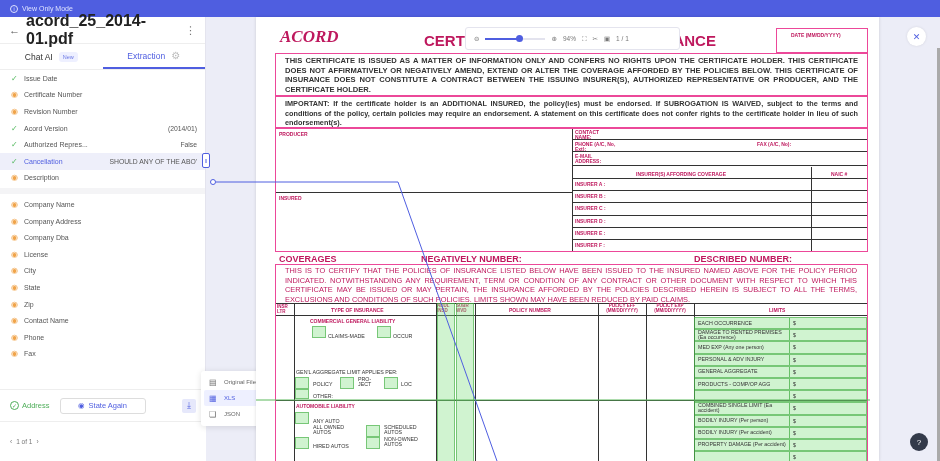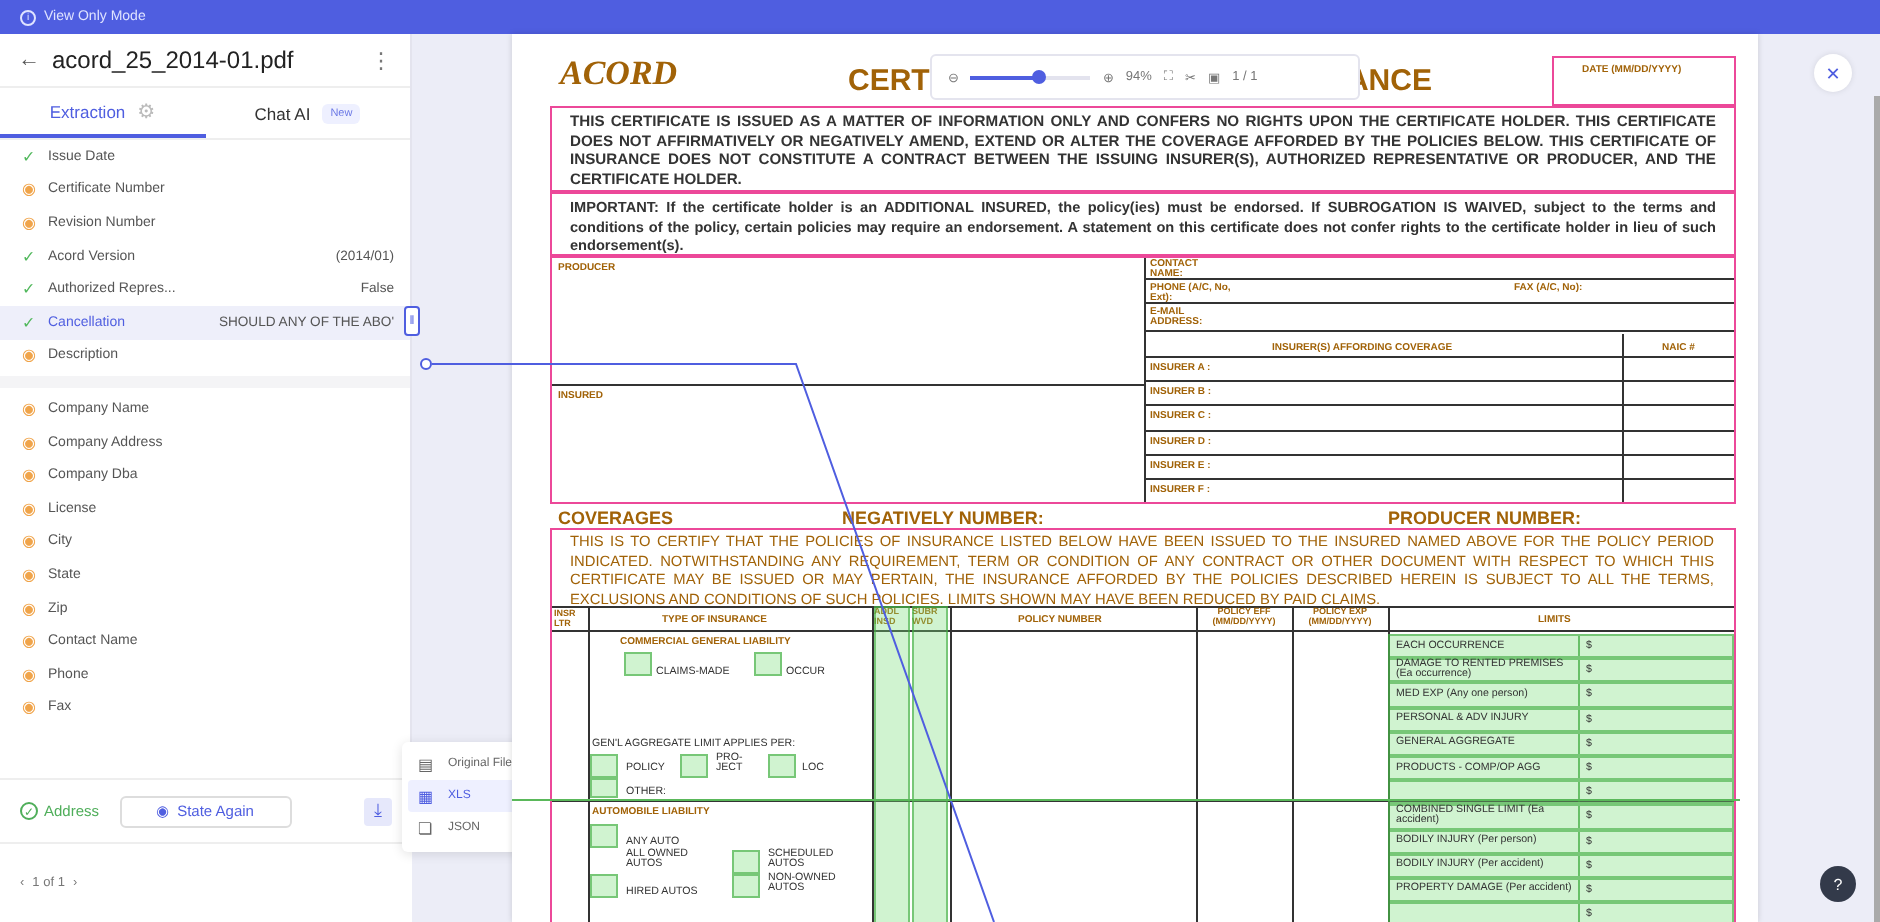--- a/index.html
+++ b/index.html
@@ -2,21 +2,21 @@
 <html><head>
 <meta charset="utf-8">
 <style>
 *{box-sizing:border-box;margin:0;padding:0}
 body{width:940px;height:461px;overflow:hidden;font-family:"Liberation Sans",sans-serif;background:#ecedf7;position:relative;color:#333}
 .topbar{position:absolute;left:0;top:0;width:940px;height:17px;background:#4f5ee0;color:#dfe3ff;font-size:7px;display:flex;align-items:center;padding-left:10px;gap:4px}
 .topbar .ic{width:8px;height:8px;border:1px solid #dfe3ff;border-radius:50%;font-size:5px;display:flex;align-items:center;justify-content:center}
 .sidebar{position:absolute;left:0;top:17px;width:206px;height:444px;background:#fff;border-right:1px solid #e4e4ee}
 .fhead{height:27px;display:flex;align-items:center;padding:0 9px;border-bottom:1px solid #eee}
 .fhead .back{font-size:11px;color:#555;margin-right:6px}
-.fhead .fname{font-size:12px;font-weight:normal;color:#222;flex:1}
+.fhead .fname{font-size:16px;font-weight:bold;color:#222;flex:1}
 .fhead .more{font-size:11px;color:#777}
 .tabs{height:26px;display:flex;border-bottom:1px solid #eee}
 .tab{flex:1;display:flex;align-items:center;justify-content:center;font-size:8.5px;gap:6px;color:#333}
 .tab.active{color:#4f5ee0;border-bottom:2px solid #4f5ee0}
 .tab .gear{color:#bbb;font-size:10px}
 .tab .new{background:#eef0ff;color:#6b78e5;font-size:5.5px;padding:2px 4px;border-radius:3px}
 .sec{font-size:8px;font-weight:bold;color:#333;padding:0 8px;height:22px;display:flex;align-items:center;gap:5px}
 .sec .chev{color:#aaa;font-weight:normal;font-size:7px}
 .row{height:16.6px;display:flex;align-items:center;padding:0 8px 0 11px;font-size:7px;color:#555}
 .row .i{width:13px;font-size:8px}
@@ -40,48 +40,48 @@
 .mi .g{font-size:8px;width:8px}
 .handle{position:absolute;left:202px;top:153px;width:8px;height:15px;border:1px solid #4f5ee0;border-radius:2px;background:#fff;color:#4f5ee0;font-size:6px;display:flex;align-items:center;justify-content:center}
 .doc{position:absolute;left:256px;top:17px;width:623px;height:444px;background:#fff;box-shadow:0 0 3px rgba(0,0,0,.15);overflow:hidden}
 .toolbar{position:absolute;left:465px;top:27px;width:215px;height:23px;background:#fff;border:1px solid #e4e4ee;border-radius:3px;display:flex;align-items:center;padding:0 8px;gap:6px;font-size:6.5px;color:#777;z-index:5}
 .slider{width:60px;height:2px;background:#e3e3ee;position:relative}
 .slider .fill{position:absolute;left:0;top:0;width:34px;height:2px;background:#4f5ee0}
 .slider .knob{position:absolute;left:31px;top:-3px;width:7px;height:7px;border-radius:50%;background:#4f5ee0}
 .close{position:absolute;left:907px;top:27px;width:19px;height:19px;border-radius:50%;background:#fff;color:#4f5ee0;font-size:9px;display:flex;align-items:center;justify-content:center;box-shadow:0 0 3px rgba(0,0,0,.1)}
 .help{position:absolute;left:910px;top:433px;width:18px;height:18px;border-radius:50%;background:#333a4a;color:#fff;font-size:8px;display:flex;align-items:center;justify-content:center}
 .scroll{position:absolute;left:937px;top:48px;width:3px;height:413px;background:#aaa}
-.d{position:absolute;font-family:"Liberation Sans",sans-serif;color:#a16207}
+.d{position:absolute;font-family:"Liberation Sans",sans-serif;color:#be185d}
 .bx{position:absolute;border:2px solid #ec4899}
 .hl{position:absolute;background:rgba(120,220,120,.35);border:1px solid rgba(60,170,60,.6)}
 .tiny{font-size:5px;font-weight:bold}
 .lim{font-size:5.3px;color:#333}
 </style>
 </head>
 <body>
 
 <div class="topbar">
  <span class="ic">i</span>
  <span>View Only Mode</span>
 </div>
 
 <div class="sidebar">
  <div class="fhead">
   <span class="back">←</span>
   <span class="fname">acord_25_2014-01.pdf</span>
   <span class="more">⋮</span>
  </div>
  <div class="tabs">
+  <div class="tab">
+   <span>Chat AI</span>
+   <span class="new">New</span>
+  </div>
   <div class="tab active">
    <span>Extraction</span>
    <span class="gear">⚙</span>
-  </div>
-  <div class="tab">
-   <span>Chat AI</span>
-   <span class="new">New</span>
   </div>
  </div>
  <div id="basic-list">
       <div class="row">
         <span class="i ok">✓</span>
         <span class="lbl">Issue Date</span>
         <span class="val"></span>
       </div>
       <div class="row">
         <span class="i eye">◉</span>
@@ -228,21 +228,21 @@
         <div style="position: absolute; left: 296px; top: 110px; width: 295px; border-top: 1px solid rgb(51, 51, 51);"></div>
         <div class="d tiny" style="left: 299px; top: 113px;">INSURER F :</div>
         <div style="position: absolute; left: 535px; top: 38px; height: 84px; border-left: 1px solid rgb(51, 51, 51);"></div>
         <div style="position: absolute; left: 296px; top: 10px; width: 295px; border-top: 1px solid rgb(51, 51, 51);"></div>
         <div style="position: absolute; left: 296px; top: 22px; width: 295px; border-top: 1px solid rgb(51, 51, 51);"></div>
         <div style="position: absolute; left: 296px; top: 36px; width: 295px; border-top: 1px solid rgb(51, 51, 51);"></div>
       </div>
  </div>
  <div class="d" style="left:23px;top:237px;font-size:9px;font-weight:bold">COVERAGES</div>
  <div class="d" style="left:165px;top:237px;font-size:9px;font-weight:bold">NEGATIVELY NUMBER:</div>
- <div class="d" style="left:438px;top:237px;font-size:9px;font-weight:bold">PRODUCER NUMBER:</div>
+ <div class="d" style="left:438px;top:237px;font-size:9px;font-weight:bold">DESCRIBED NUMBER:</div>
  <div class="bx" style="left:19px;top:247px;width:593px;height:200px;border-width:1.5px">
   <div class="d" style="left:9px;top:1px;width:572px;font-size:7.4px;line-height:9.5px;text-align:justify">THIS IS TO CERTIFY THAT THE POLICIES OF INSURANCE LISTED BELOW HAVE BEEN ISSUED TO THE INSURED NAMED ABOVE FOR THE POLICY PERIOD INDICATED. NOTWITHSTANDING ANY REQUIREMENT, TERM OR CONDITION OF ANY CONTRACT OR OTHER DOCUMENT WITH RESPECT TO WHICH THIS CERTIFICATE MAY BE ISSUED OR MAY PERTAIN, THE INSURANCE AFFORDED BY THE POLICIES DESCRIBED HEREIN IS SUBJECT TO ALL THE TERMS, EXCLUSIONS AND CONDITIONS OF SUCH POLICIES. LIMITS SHOWN MAY HAVE BEEN REDUCED BY PAID CLAIMS.</div>
   <div style="position:absolute;left:0;top:38px;width:591px;border-top:1px solid #333"></div>
   <div style="position:absolute;left:0;top:50px;width:591px;border-top:1.5px solid #333"></div>
   <div class="d tiny" style="left:1px;top:39px;width:16px;line-height:5px;font-size:4.5px">INSR LTR</div>
   <div class="d tiny" style="left:55px;top:42px">TYPE OF INSURANCE</div>
   <div class="d tiny" style="left:161px;top:38px;width:18px;line-height:5px;font-size:4.5px">ADDL INSD</div>
   <div class="d tiny" style="left:180px;top:38px;width:18px;line-height:5px;font-size:4.5px">SUBR WVD</div>
   <div class="d tiny" style="left:233px;top:42px">POLICY NUMBER</div>
   <div class="d tiny" style="left:322px;top:38px;width:48px;line-height:5px;font-size:4.5px;text-align:center">POLICY EFF (MM/DD/YYYY)</div>

